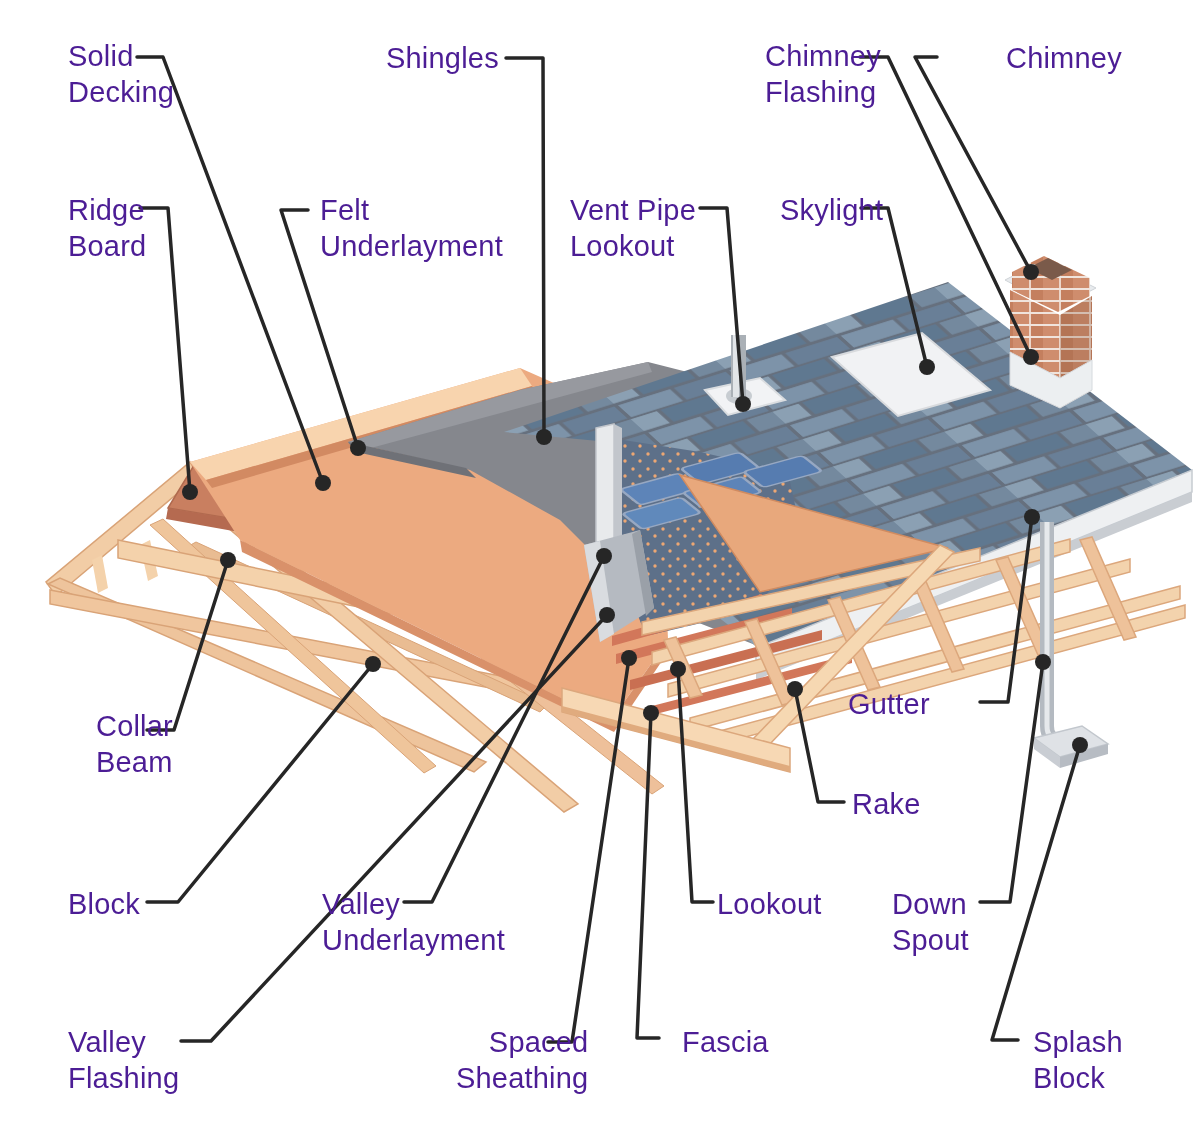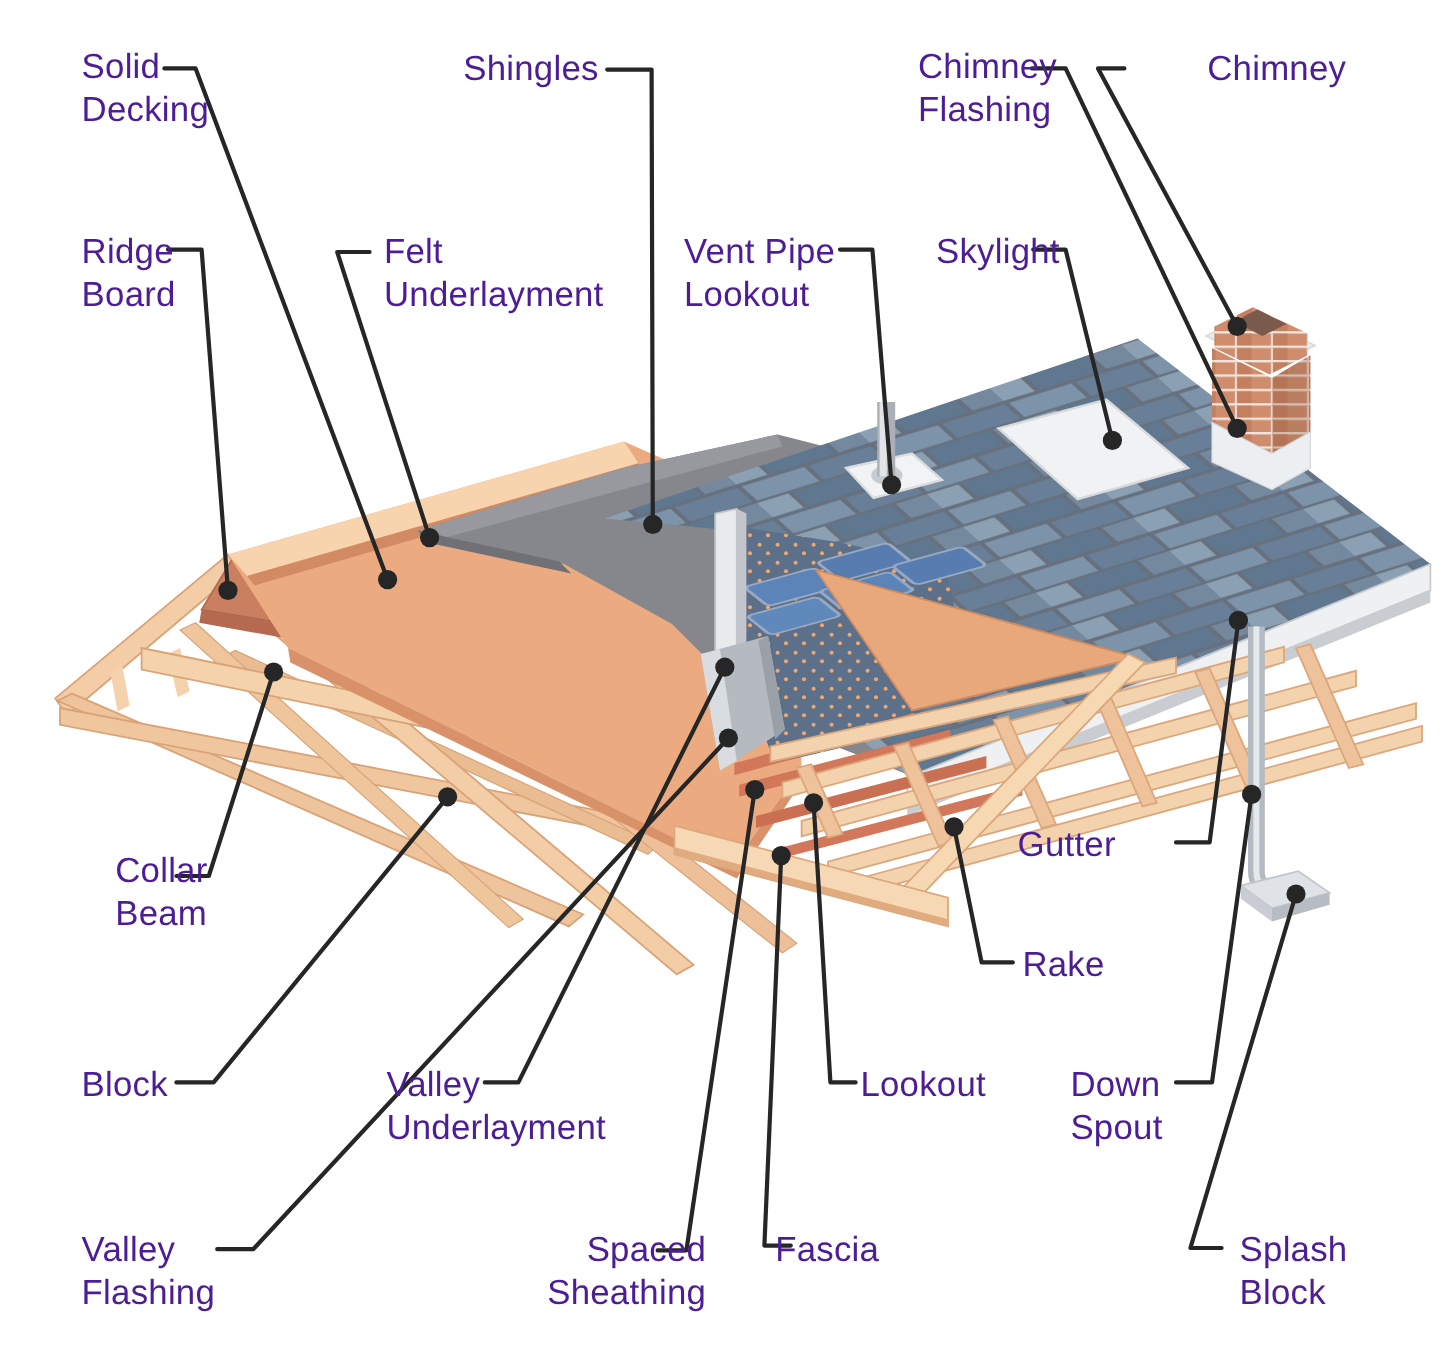--- a/index.html
+++ b/index.html
@@ -229,21 +229,21 @@
     <div class="lbl" style="left: 780px; top: 192px;">Skylight</div>
     <div class="lbl" style="left: 68px; top: 708px; margin-left: 28px;">Collar
 Beam</div>
     <div class="lbl" style="left: 68px; top: 886px;">Block</div>
     <div class="lbl" style="left: 322px; top: 886px;">Valley
 Underlayment</div>
     <div class="lbl" style="left: 68px; top: 1024px;">Valley
 Flashing</div>
     <div class="lbl" style="left: 456px; top: 1024px; text-align: right;">Spaced
 Sheathing</div>
-    <div class="lbl" style="left: 646px; top: 1024px;">Fascia</div>
+    <div class="lbl" style="left: 682px; top: 1024px;">Fascia</div>
     <div class="lbl" style="left: 717px; top: 886px;">Lookout</div>
     <div class="lbl" style="left: 852px; top: 786px; text-align: center;">Rake</div>
     <div class="lbl" style="left: 848px; top: 686px;">Gutter</div>
     <div class="lbl" style="left: 1033px; top: 1024px;">Splash
 Block</div>
     <div class="lbl" style="left: 892px; top: 886px;">Down
 Spout</div>
   </div>
 
 </body></html>

